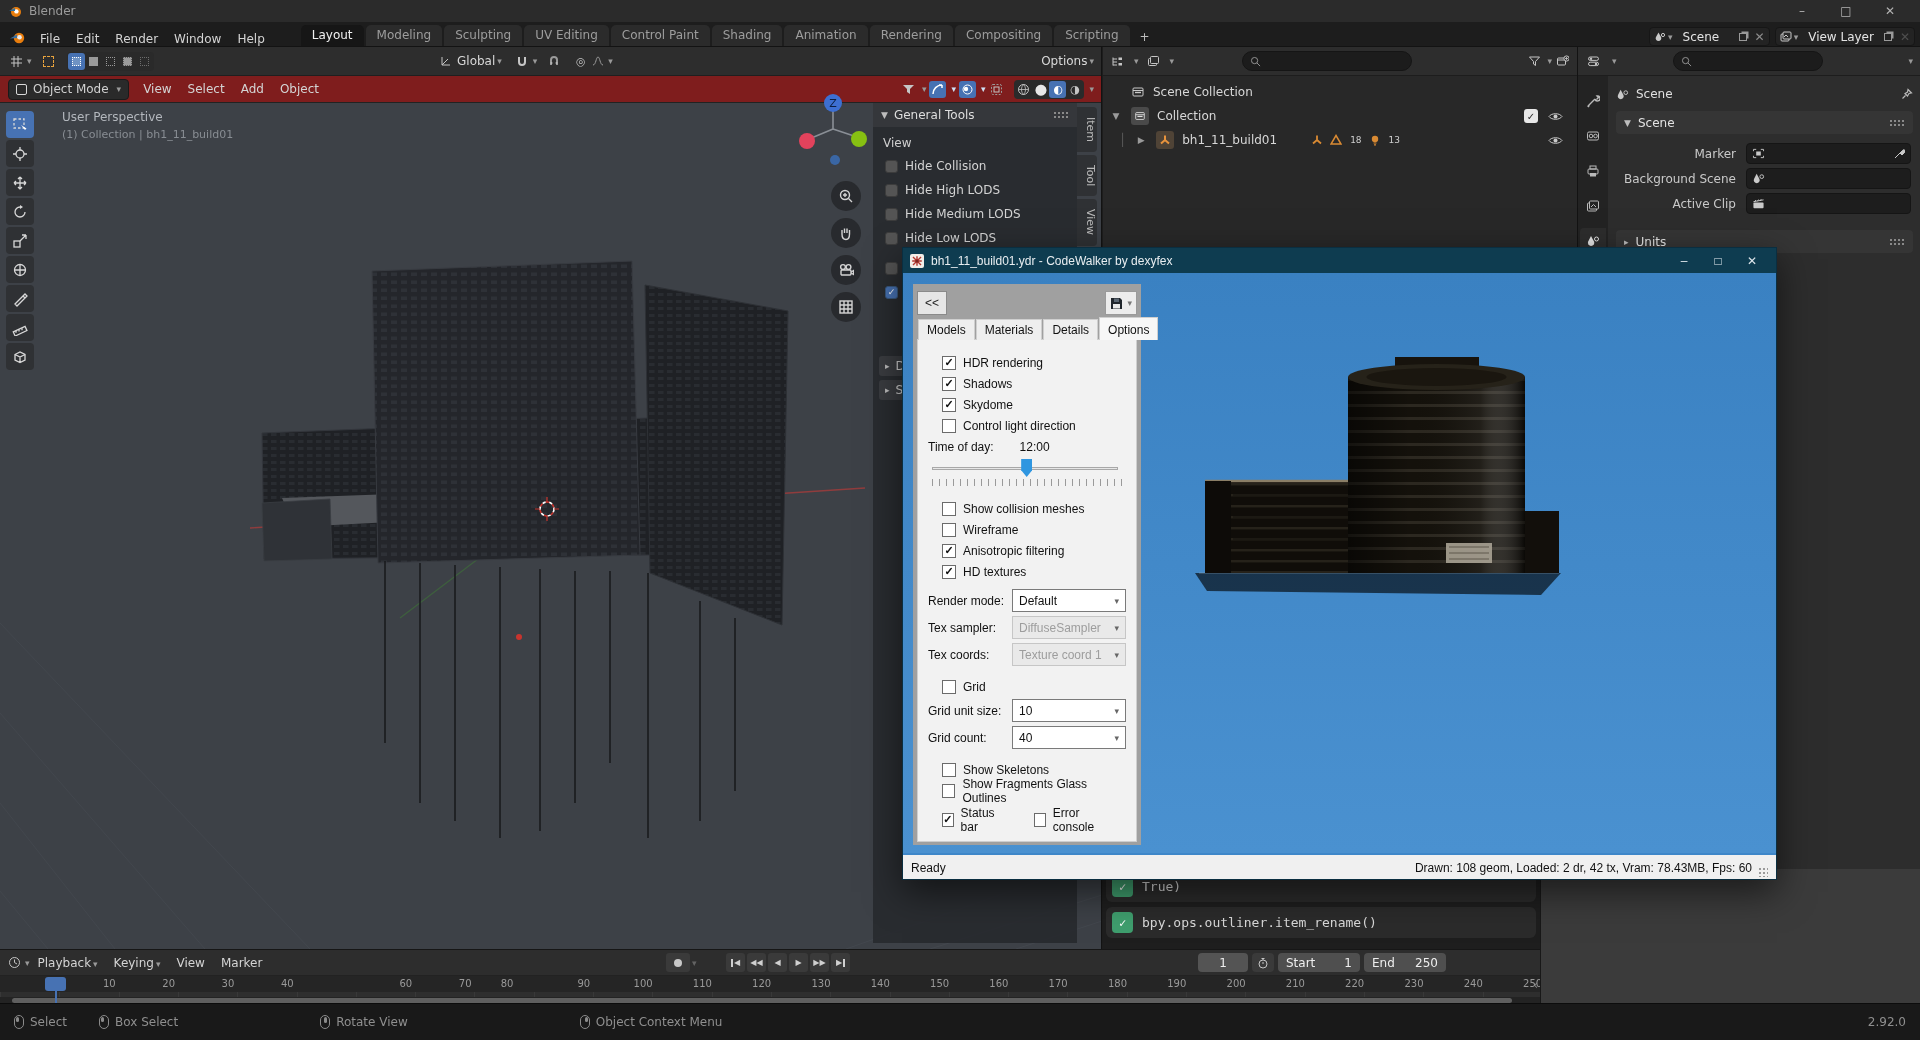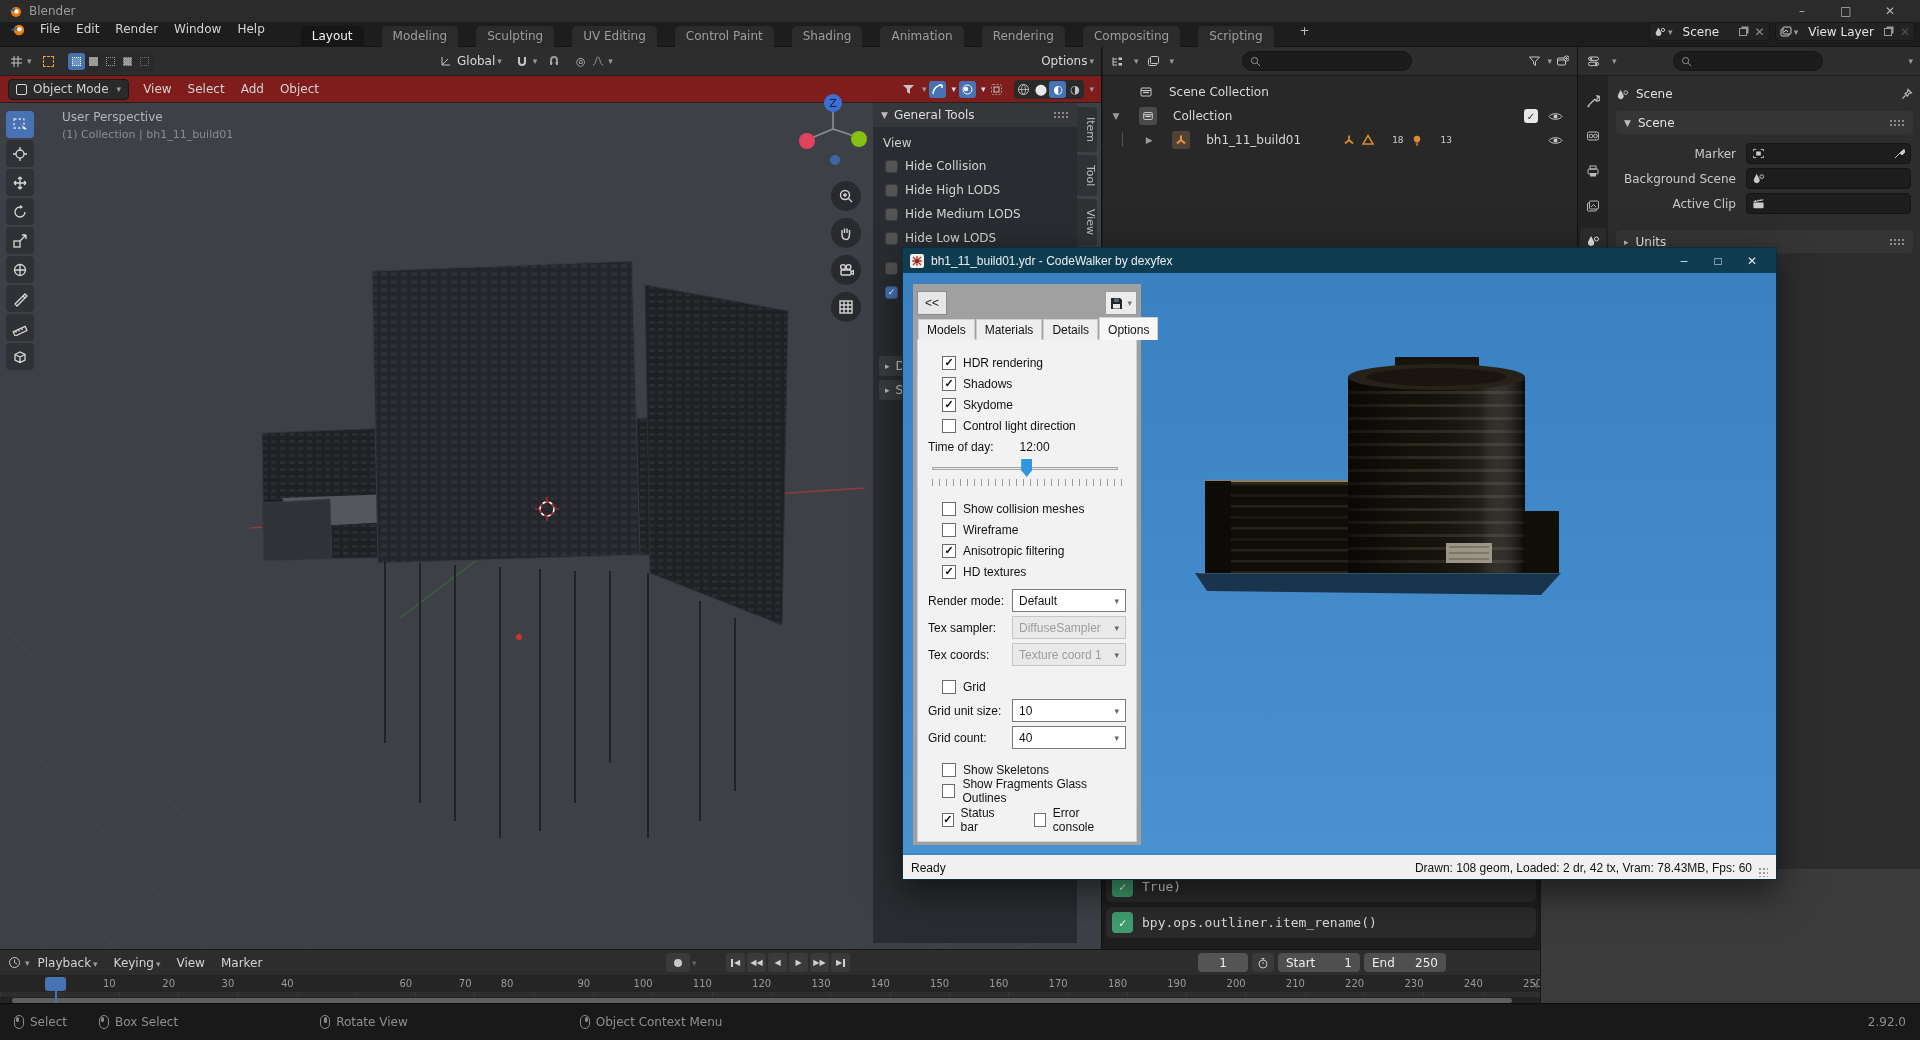--- a/index.html
+++ b/index.html
@@ -10,24 +10,24 @@
 .row{display:flex;align-items:center}
 .screen{position:relative;width:1920px;height:1040px;background:#1d1d1d}
 
 
 .os-bar{left:0;top:0;width:1920px;height:22px;background:#2b2b2b;display:flex;align-items:center;padding:0 8px;color:#9c9c9c}
 .os-title{margin-left:7px;font-size:12px;color:#9c9c9c}
 .os-btns{margin-left:auto;display:flex}
 .os-btn{width:44px;height:22px;display:flex;align-items:center;justify-content:center;color:#b4b4b4;font-size:12px}
 
 
-.topbar{left:0;top:22px;width:1920px;height:25px;background:#1d1d1d;display:flex;align-items:flex-start;border-bottom:1px solid #131313}
+.topbar{left:0;top:22px;width:1920px;height:25px;background:#1d1d1d;display:flex;align-items:flex-end;border-bottom:1px solid #131313}
 .menu-item{padding:0 8px;color:#d4d4d4;cursor:default}
 .ws-tabs{display:flex;align-items:flex-end;height:25px;margin-left:28px}
-.ws-tab{padding:3px 11px 4px;background:#2b2b2b;color:#9d9d9d;border-radius:5px 5px 0 0;margin-right:18px}
+.ws-tab{padding:3px 11px 4px;background:#2b2b2b;color:#9d9d9d;border-radius:5px 5px 0 0;margin-right:2px}
 .ws-tab.active{background:#161616;color:#f0f0f0}
 .ws-add{padding:2px 8px;color:#bdbdbd}
 .tb-right{margin-left:auto;display:flex;align-items:center;gap:5px;padding-right:5px}
 .b-selector{display:flex;align-items:center;background:#232323;border:1px solid #161616;border-radius:4px;height:19px}
 .b-selector .ic{padding:0 4px;display:flex;align-items:center}
 .b-selector .nm{padding:0 6px;color:#e3e3e3;min-width:58px}
 .b-selector .mini{padding:0 4px;color:#8f8f8f}
 .copy-ic{display:inline-block;width:8px;height:8px;border:1px solid #9a9a9a;box-shadow:2px -2px 0 -0.5px #9a9a9a}
 
 
@@ -71,25 +71,25 @@
 .b-box.on{background:#4772b3;border-color:#38587e}
 .b-lab{color:#d4d4d4}
 .gt-clip-panel{margin:4px 6px 0;height:20px;background:#3a3c40;border-radius:3px;display:flex;align-items:center;gap:6px;padding:0 6px;color:#d0d0d0}
 .side-tabs{position:absolute;left:1077px;top:60px;display:flex;flex-direction:column;gap:3px}
 .side-tab{width:20px;padding:10px 0;background:#2f3134;border-radius:0 4px 4px 0;color:#b9b9b9;writing-mode:vertical-rl;text-align:center;font-size:11px}
 
 
 .outliner{left:1103px;top:47px;width:474px;height:833px;background:#282828}
 .ol-header{height:29px;background:#2d2d2d;border-bottom:1px solid #1d1d1d;display:flex;align-items:center;padding:0 6px;gap:6px}
 .search-box{height:20px;background:#1c1c1c;border:1px solid #151515;border-radius:10px;display:flex;align-items:center;padding:0 7px;color:#9a9a9a;flex:0 0 170px;gap:5px}
-.ol-row{display:flex;align-items:center;height:24px;padding:0 6px;gap:16px;color:#d8d8d8}
+.ol-row{display:flex;align-items:center;height:24px;padding:0 6px;gap:8px;color:#d8d8d8}
 .ol-ind{width:14px;text-align:center;color:#9a9a9a;font-size:9px}
 .ol-chip{width:18px;height:18px;border-radius:3px;background:#4a4a4a;display:flex;align-items:center;justify-content:center}
 .ol-badges{display:flex;align-items:flex-end;gap:7px;margin-left:26px}
-.badge-n{font-size:9px;color:#cfcfcf;margin-left:18px}
+.badge-n{font-size:9px;color:#cfcfcf;margin-left:8px}
 .ol-right{margin-left:auto;display:flex;align-items:center;gap:10px;padding-right:8px}
 .mini-check{width:14px;height:14px;border-radius:3px;background:#e8e8e8;color:#2c2c2c;font-size:10px;display:flex;align-items:center;justify-content:center}
 
 
 .props{left:1577px;top:47px;width:343px;height:822px;background:#2d2d2d;border-left:1px solid #131313}
 .pr-header{height:29px;background:#2d2d2d;border-bottom:1px solid #1d1d1d;display:flex;align-items:center;padding:0 7px;gap:8px}
 .pr-tabs{position:absolute;left:0;top:29px;width:30px;height:793px;background:#232323;display:flex;flex-direction:column;align-items:center;padding-top:12px;gap:9px}
 .pr-tab{width:26px;height:26px;border-radius:4px 0 0 4px;display:flex;align-items:center;justify-content:center}
 .pr-tab.active{background:#2d2d2d}
 .pr-body{position:absolute;left:30px;top:29px;width:313px;height:793px;padding:6px 8px}

